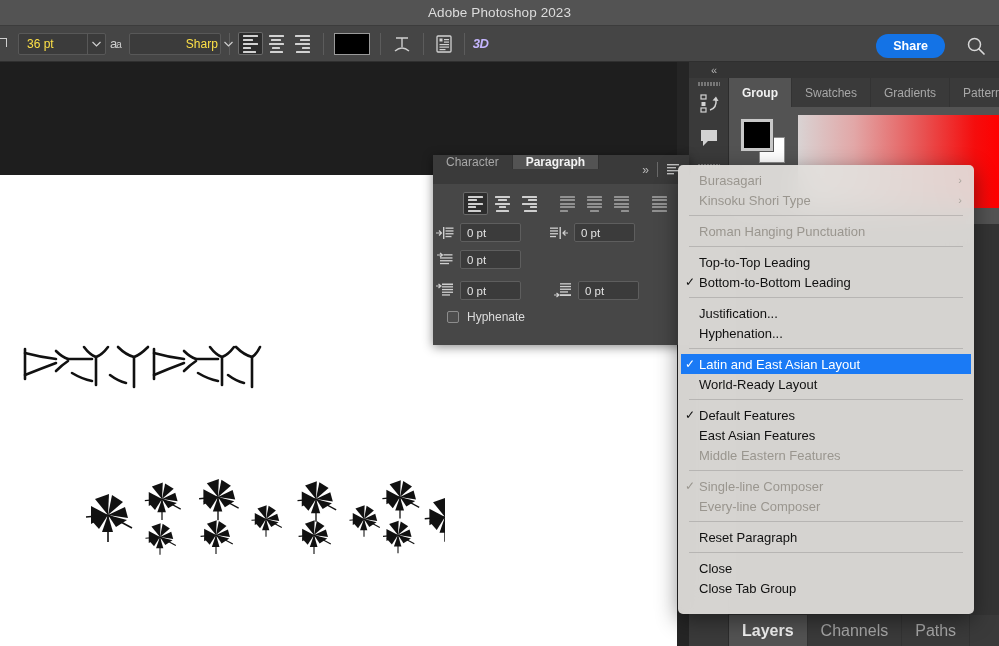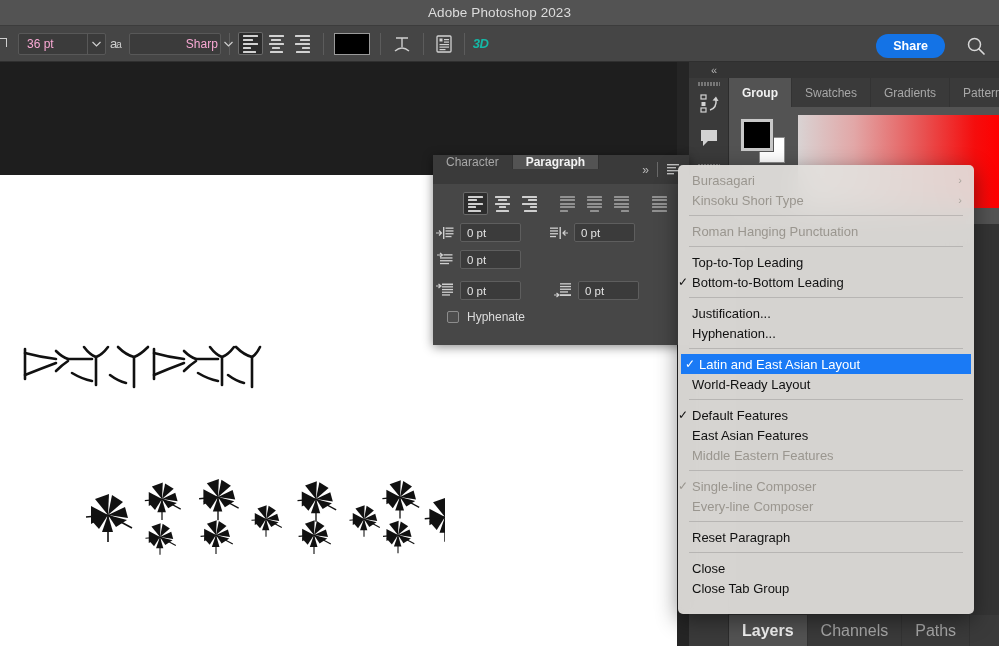--- a/index.html
+++ b/index.html
@@ -38,21 +38,21 @@
     width: 14px; height: 20px; margin-left: -4px; position: relative; flex: 0 0 auto;
   }
   .tool-corner::before, .tool-corner::after {
     content: ""; position: absolute; background: #cfcfcf;
   }
   .tool-corner::before { left: 2px; top: 4px; width: 9px; height: 1.5px; }
   .tool-corner::after  { left: 9.5px; top: 4px; width: 1.5px; height: 9px; }
 
   .combo {
     height: 22px; background: #3b3b3b; border: 1px solid #585858; border-radius: 2px;
-    display: flex; align-items: center; color: #f9a8d4; font-size: 12px;
+    display: flex; align-items: center; color: #fde047; font-size: 12px;
     position: relative;
   }
   .combo .cval { padding: 0 6px 0 8px; white-space: nowrap; }
   .combo .cdiv { width: 1px; align-self: stretch; background: #585858; margin-left: auto;}
   .combo .carr { width: 17px; display: flex; align-items: center; justify-content: center; }
   .carr svg { display: block; }
 
   #size-combo { width: 88px; margin-left: 8px; }
   #aa-combo  { width: 92px; padding-left: 48px; }
 
@@ -67,21 +67,21 @@
   .align-btn.active { background: #2d2d2d; box-shadow: inset 0 0 0 1px #5e5e5e; }
   .lines { width: 15px; display: flex; flex-direction: column; gap: 2px; }
   .lines i { display: block; height: 2px; background: #d2d2d2; border-radius: .5px; }
 
   .color-swatch-ob {
     width: 36px; height: 22px; background: #000; border: 1px solid #9a9a9a; margin: 0 2px;
   }
 
   .warp-icon { width: 26px; height: 24px; color: #d0d0d0; }
   .panel-icon { width: 24px; height: 24px; }
-  .td-icon { font-size: 13px; color: #14b8a6; font-weight: 700; font-style: italic; letter-spacing:-.5px;}
+  .td-icon { font-size: 13px; color: #c4b5fd; font-weight: 700; font-style: italic; letter-spacing:-.5px;}
 
   .share-btn {
     position: absolute; right: 54px; top: 8px;
     height: 24px; padding: 0 17px; border-radius: 12px;
     background: #1473e6; color: #fff; font-size: 12.5px; font-weight: 700;
     display: flex; align-items: center; justify-content: center;
     border: none; cursor: pointer;
   }
   .search-btn { position: absolute; right: 12px; top: 9px; width: 22px; height: 22px; }
 
@@ -176,21 +176,21 @@
     background: rgba(226,224,221,0.93);
     border-radius: 5px;
     box-shadow: 0 6px 22px rgba(0,0,0,.45);
     backdrop-filter: blur(14px);
     -webkit-backdrop-filter: blur(14px);
     padding: 5px 0;
     overflow: hidden;
   }
   .mi {
     height: 20px; display: flex; align-items: center;
-    font-size: 13px; color: #111; position: relative;
+    font-size: 13px; color: #111; padding-left: 7px; position: relative;
     white-space: nowrap;
   }
   .mi .chk { width: 14px; display: inline-block; text-align: left; font-size: 12px; }
   .mi .lbl { flex: 1; }
   .mi .arrow { position: absolute; right: 12px; font-size: 11px; color: #666; }
   .mi.disabled { color: #9a968f; }
   .mi.disabled .arrow { color: #a8a49d; }
   .mi.sel { background: #1a7af5; color: #fff; border-radius: 0; margin: 0 3px; padding-left: 4px; }
   .mi.sel .chk { color: #fff; }
   .msep { height: 1px; background: rgba(0,0,0,.14); margin: 5px 11px; }

